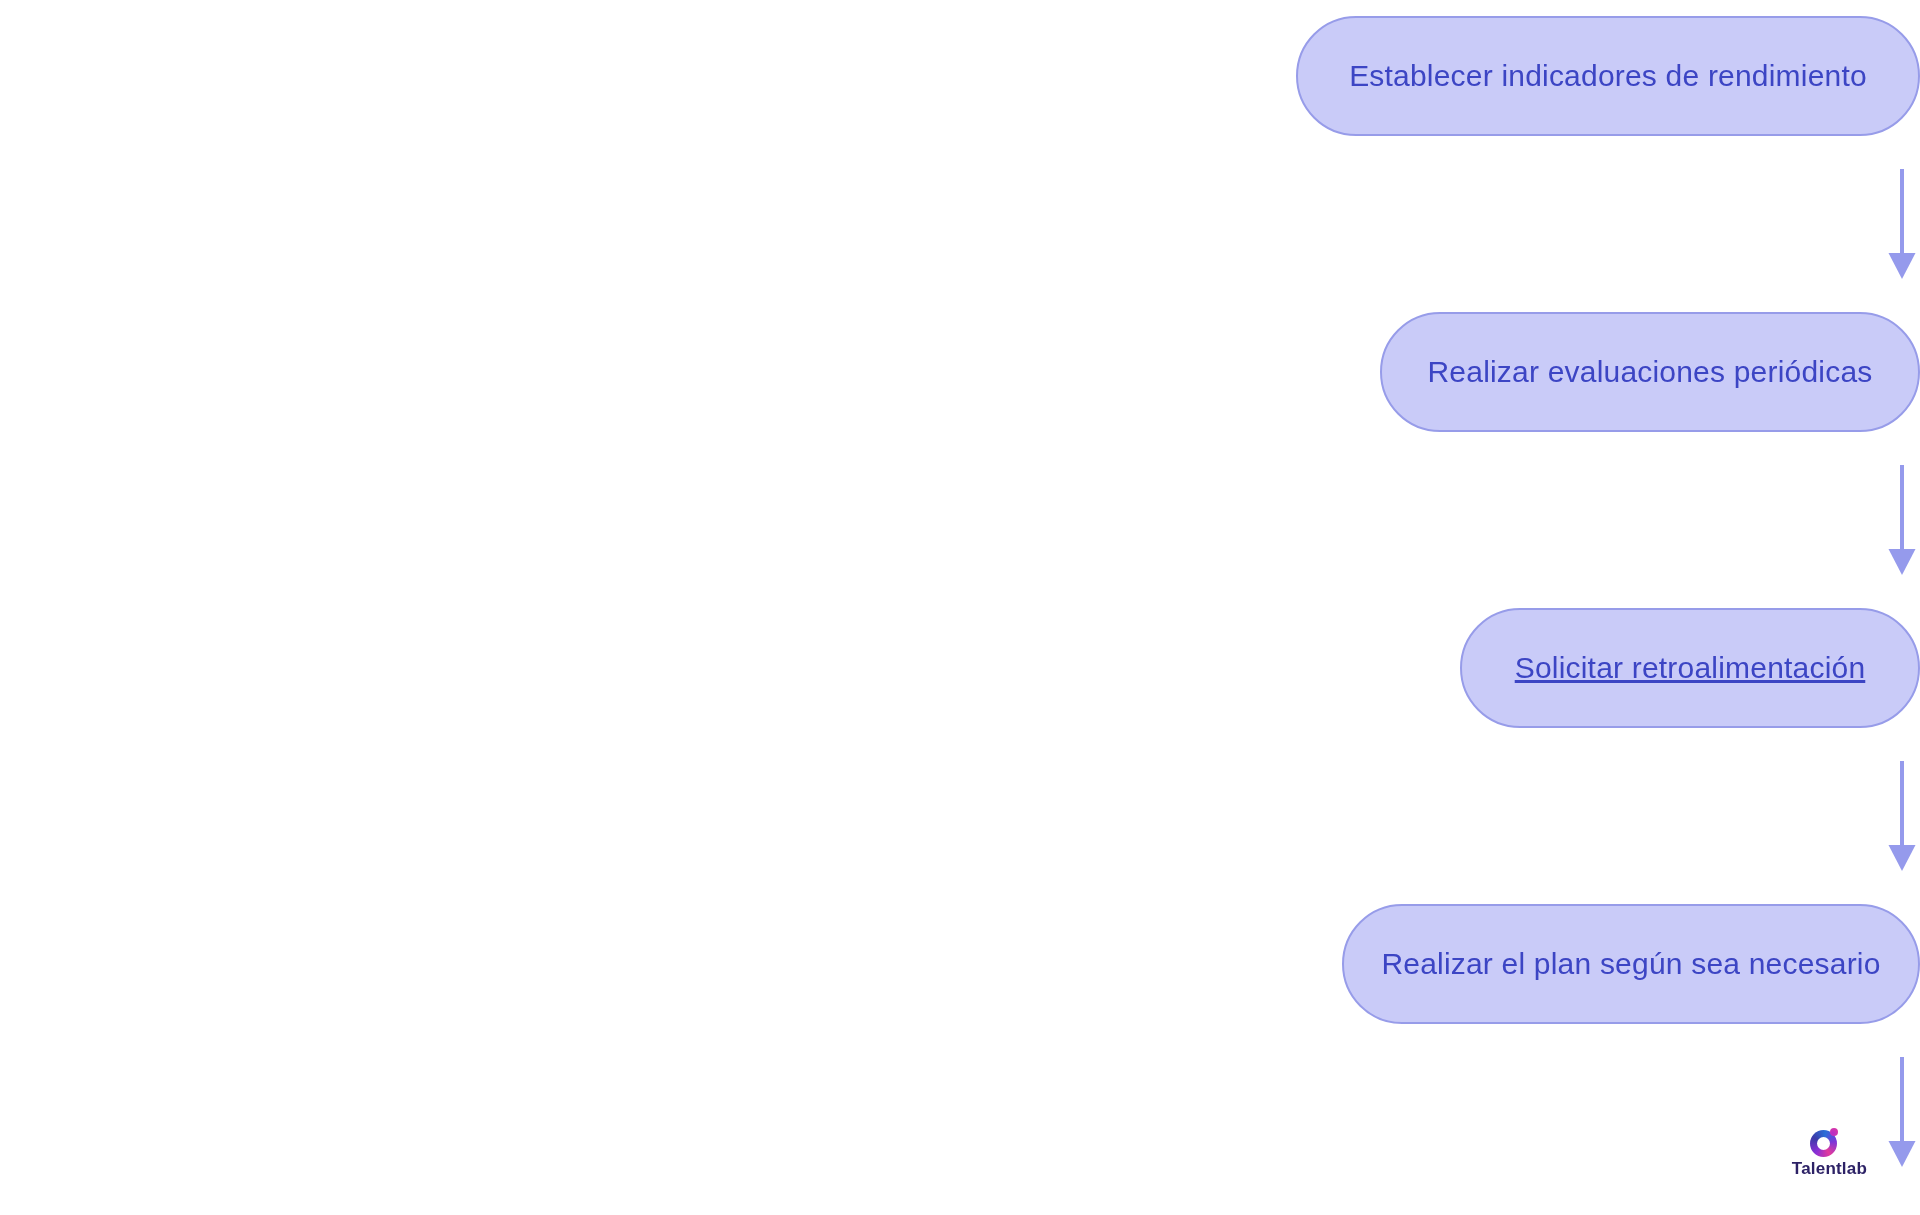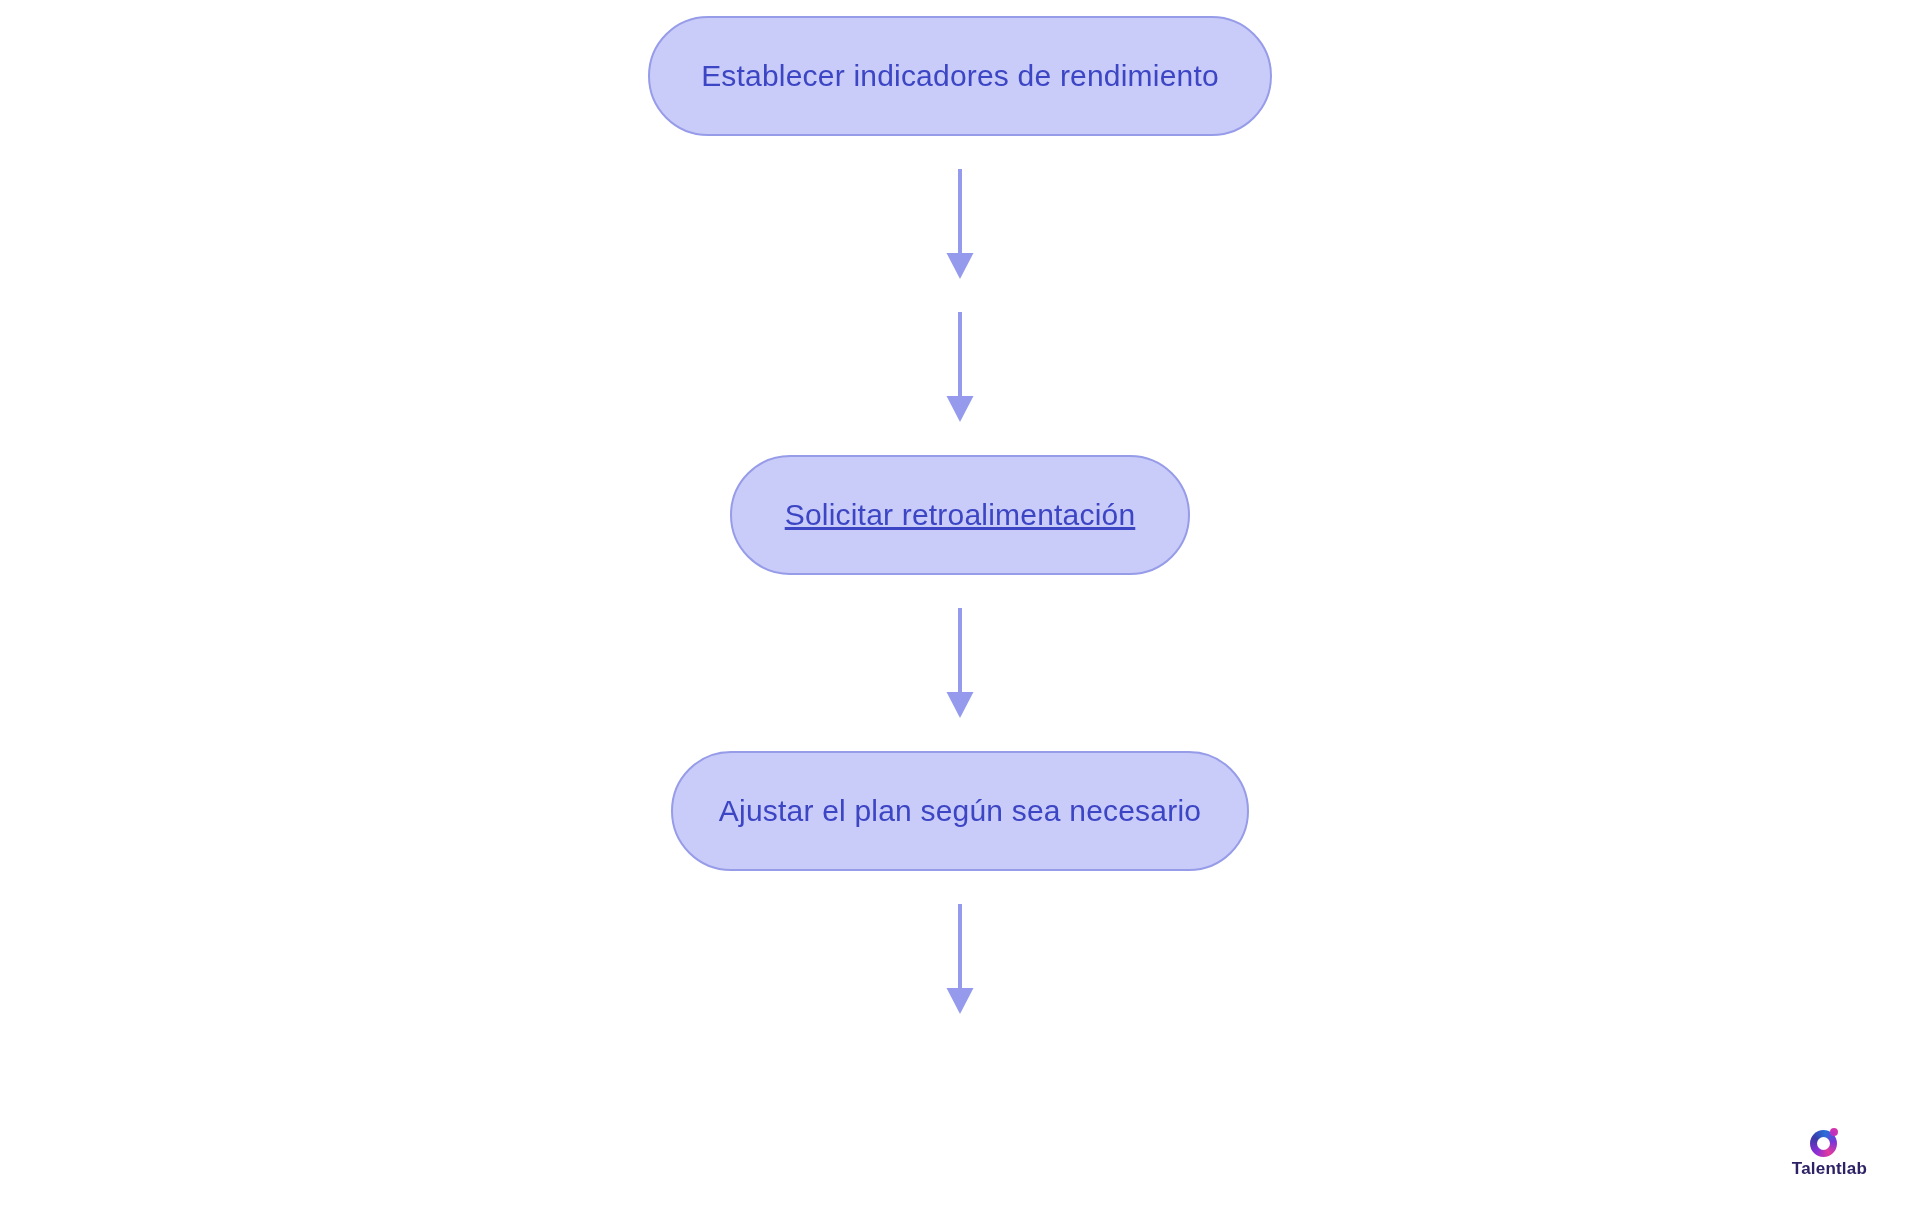--- a/index.html
+++ b/index.html
@@ -25,21 +25,21 @@
     width: 1920px;
     height: 1215px;
   }
   .flow {
     position: absolute;
     top: 16px;
     left: 0;
     width: 100%;
     display: flex;
     flex-direction: column;
-    align-items: center;
+    align-items: flex-end;
     gap: 33px;
   }
   .node {
     height: 120px;
     border-radius: 60px;
     background: var(--node-fill);
     border: 2px solid var(--node-border);
     color: var(--node-text);
     display: flex;
     align-items: center;
@@ -119,41 +119,44 @@
       <span>Establecer indicadores de rendimiento</span>
     </div>
 
     <div class="edge">
       <svg width="36" height="110" viewBox="0 0 36 110">
         <line x1="18" y1="0" x2="18" y2="86" stroke="currentColor" stroke-width="4"></line>
         <polygon points="4.5,84 31.5,84 18,110" fill="currentColor"></polygon>
       </svg>
     </div>
 
+    <div class="node w2">
+      <span>Realizar evaluaciones periódicas</span>
+    </div>
 
     <div class="edge">
       <svg width="36" height="110" viewBox="0 0 36 110">
         <line x1="18" y1="0" x2="18" y2="86" stroke="currentColor" stroke-width="4"></line>
         <polygon points="4.5,84 31.5,84 18,110" fill="currentColor"></polygon>
       </svg>
     </div>
 
     <div class="node w3">
       <span>Solicitar retroalimentación</span>
     </div>
 
     <div class="edge">
       <svg width="36" height="110" viewBox="0 0 36 110">
         <line x1="18" y1="0" x2="18" y2="86" stroke="currentColor" stroke-width="4"></line>
         <polygon points="4.5,84 31.5,84 18,110" fill="currentColor"></polygon>
       </svg>
     </div>
 
     <div class="node w4">
-      <span>Ajustar el plan según sea necesario</span>
+      <span>Realizar el plan según sea necesario</span>
     </div>
 
     <div class="edge">
       <svg width="36" height="110" viewBox="0 0 36 110">
         <line x1="18" y1="0" x2="18" y2="86" stroke="currentColor" stroke-width="4"></line>
         <polygon points="4.5,84 31.5,84 18,110" fill="currentColor"></polygon>
       </svg>
     </div>
 
 

